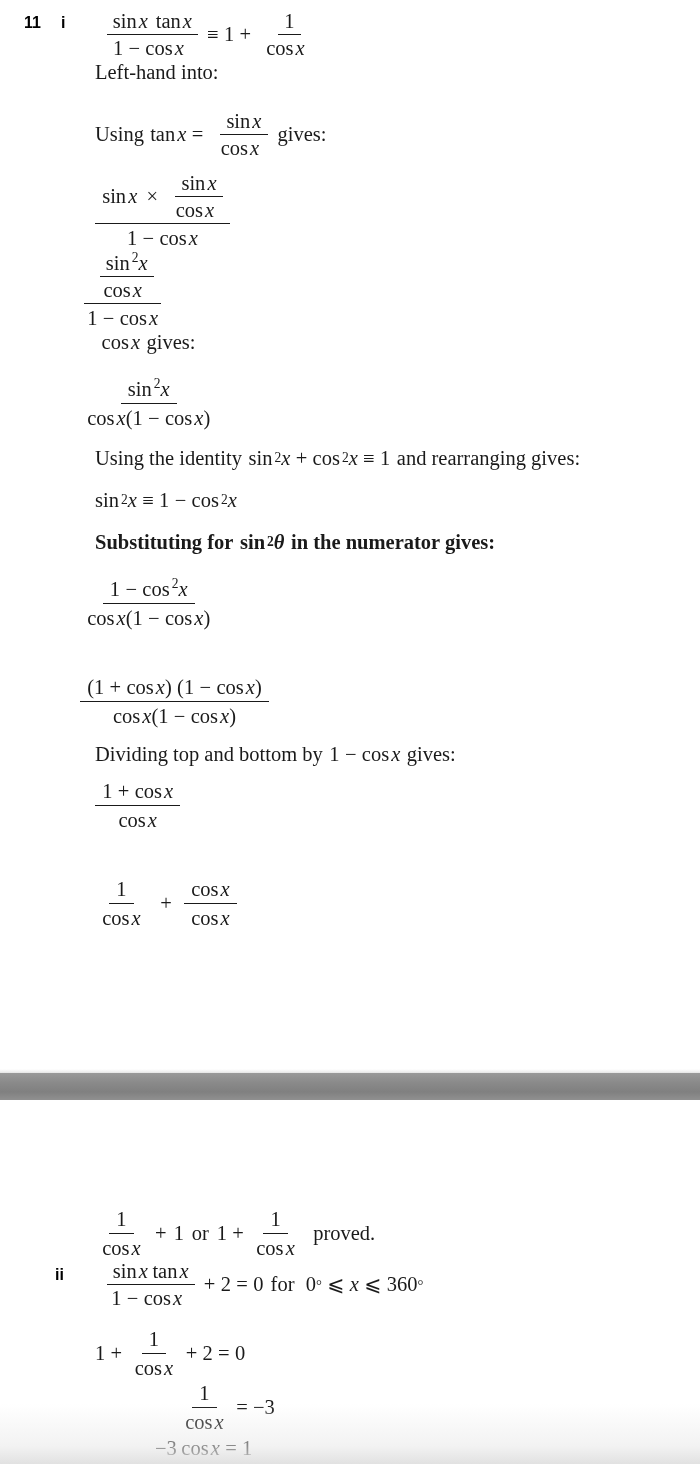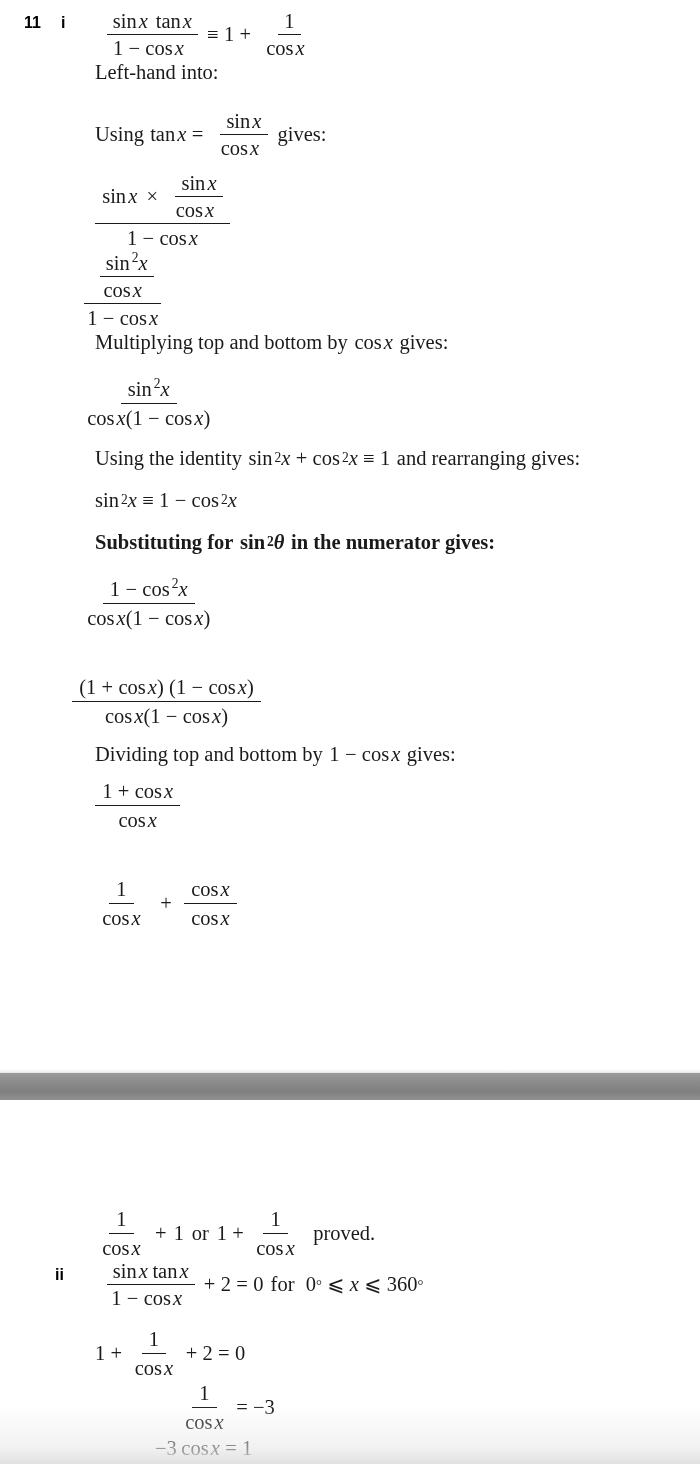--- a/index.html
+++ b/index.html
@@ -174,21 +174,20 @@
         <span class="frac" style="margin:0">
           <span class="num"><span class="fn">sin</span><span class="sup">2</span><span class="mi">x</span></span>
           <span class="den"><span class="fn">cos</span><span class="mi">x</span></span>
         </span>
       </span>
       <span class="den"><span class="mo">1</span><span class="op">−</span><span class="fn">cos</span><span class="mi">x</span></span>
     </span>
   </div>
 
   <div class="row" style="top:332px;">
-    <span class="txt">Multiplying top and bottom by</span>
     <span style="width:.32em"></span>
     <span class="fn">cos</span>
     <span class="mi">x</span>
     <span style="width:.32em"></span>
     <span class="txt">gives:</span>
   </div>
 
   <div class="row" style="top:378px;left:80px;">
     <span class="dfrac">
       <span class="num"><span class="fn">sin</span><span class="sup">2</span><span class="mi">x</span></span>
@@ -235,21 +234,21 @@
   </div>
 
   <div class="row" style="top:578px;left:80px;">
     <span class="dfrac">
       <span class="num"><span class="mo">1</span><span class="op">−</span><span class="fn">cos</span><span class="sup">2</span><span class="mi">x</span></span>
       <span class="den"><span class="fn">cos</span><span class="mi">x</span><span class="mo">(</span><span class="mo">1</span><span class="op">−</span><span class="fn">cos</span><span class="mi">x</span><span class="mo">)</span></span>
     </span>
   </div>
 
 
-  <div class="row" style="top:676px;left:72px;text-align:right;">
+  <div class="row" style="top:676px;left:80px;text-align:right;">
     <span class="dfrac">
       <span class="num"><span class="mo">(</span><span class="mo">1</span><span class="op">+</span><span class="fn">cos</span><span class="mi">x</span><span class="mo">)</span><span style="display:inline-block;width:.26em"></span><span class="mo">(</span><span class="mo">1</span><span class="op">−</span><span class="fn">cos</span><span class="mi">x</span><span class="mo">)</span></span>
       <span class="den"><span class="fn">cos</span><span class="mi">x</span><span class="mo">(</span><span class="mo">1</span><span class="op">−</span><span class="fn">cos</span><span class="mi">x</span><span class="mo">)</span></span>
     </span>
   </div>
 
   <div class="row" style="top:744px;">
     <span class="txt">Dividing top and bottom by</span>
     <span style="width:.32em"></span>
     <span class="mo">1</span>

